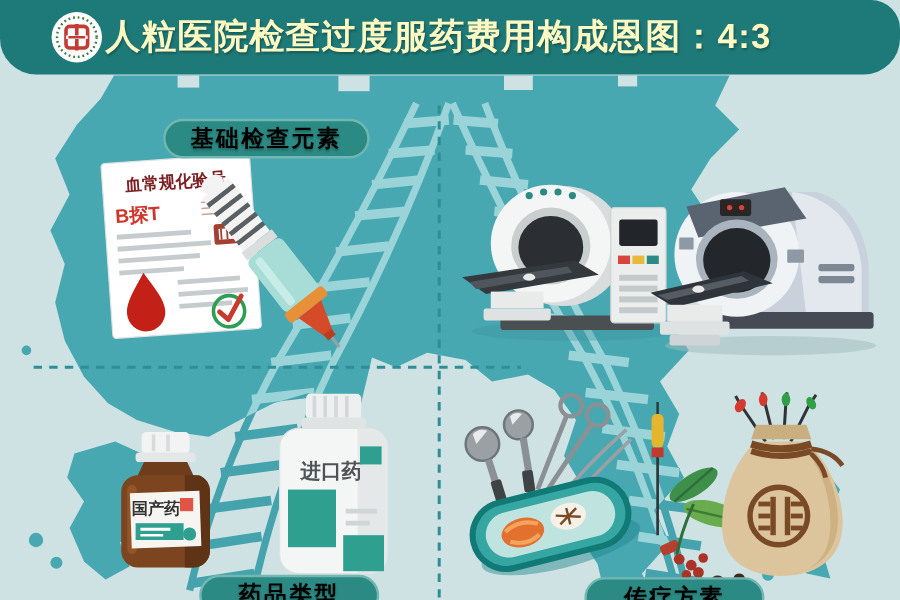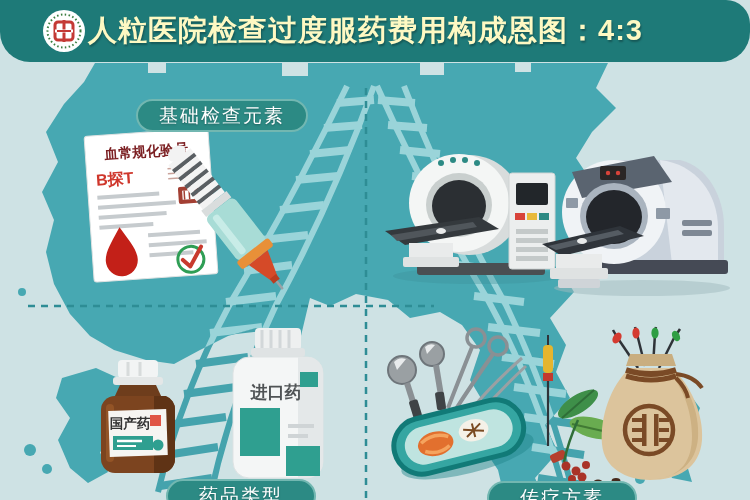--- a/index.html
+++ b/index.html
@@ -13,21 +13,21 @@
   .header { position:absolute; top:0; left:0; width:750px; height:62px;
             background:#1e7a78; border-radius:0 24px 30px 30px;
             display:flex; align-items:center; z-index:60; }
   .logo { width:44px; height:44px; margin-left:42px; flex:0 0 auto; }
   .title { color:#fef9c3; font-size:29px; font-weight:bold; margin-left:2px;
            letter-spacing:1px; white-space:nowrap;
            text-shadow:1px 2px 2px rgba(0,0,0,0.28); }
 
   
   .pill { position:absolute; display:flex; align-items:center; justify-content:center;
-          background:#2c8a84; color:#ffffff; font-weight:normal; font-size:19px;
+          background:#2c8a84; color:#000000; font-weight:bold; font-size:19px;
           border:2px solid #72b7b1; border-radius:18px; letter-spacing:2px;
           text-shadow:0 1px 2px rgba(0,0,0,0.3); z-index:40; box-sizing:border-box; }
   .pill-basic   { left:136px; top:99px;  width:172px; height:33px; }
   .pill-imaging { left:477px; top:99px;  width:148px; height:33px; }
   .pill-drug    { left:166px; top:479px; width:150px; height:34px; }
   .pill-trad    { left:487px; top:481px; width:150px; height:34px; }
 
   .illus { position:absolute; z-index:30; }
   .report-svg  { transform:rotate(-4deg); }
   .syringe-svg { transform:rotate(-38deg); }

